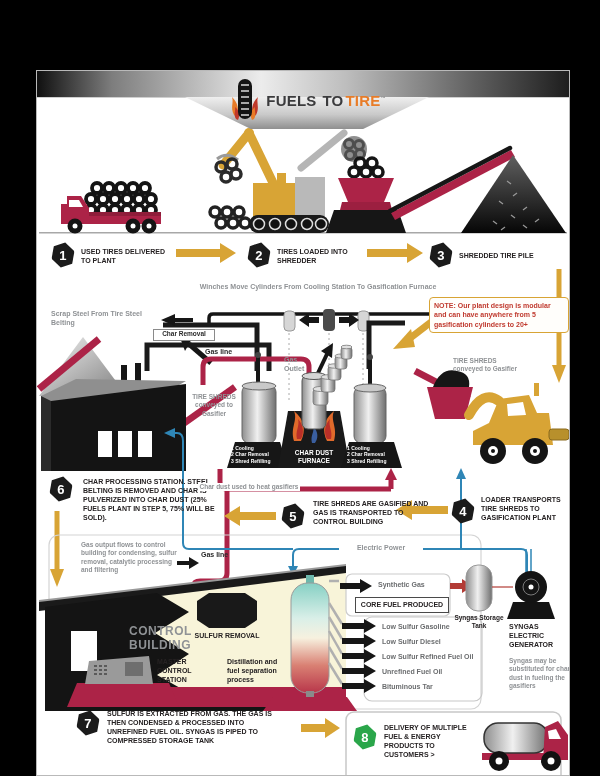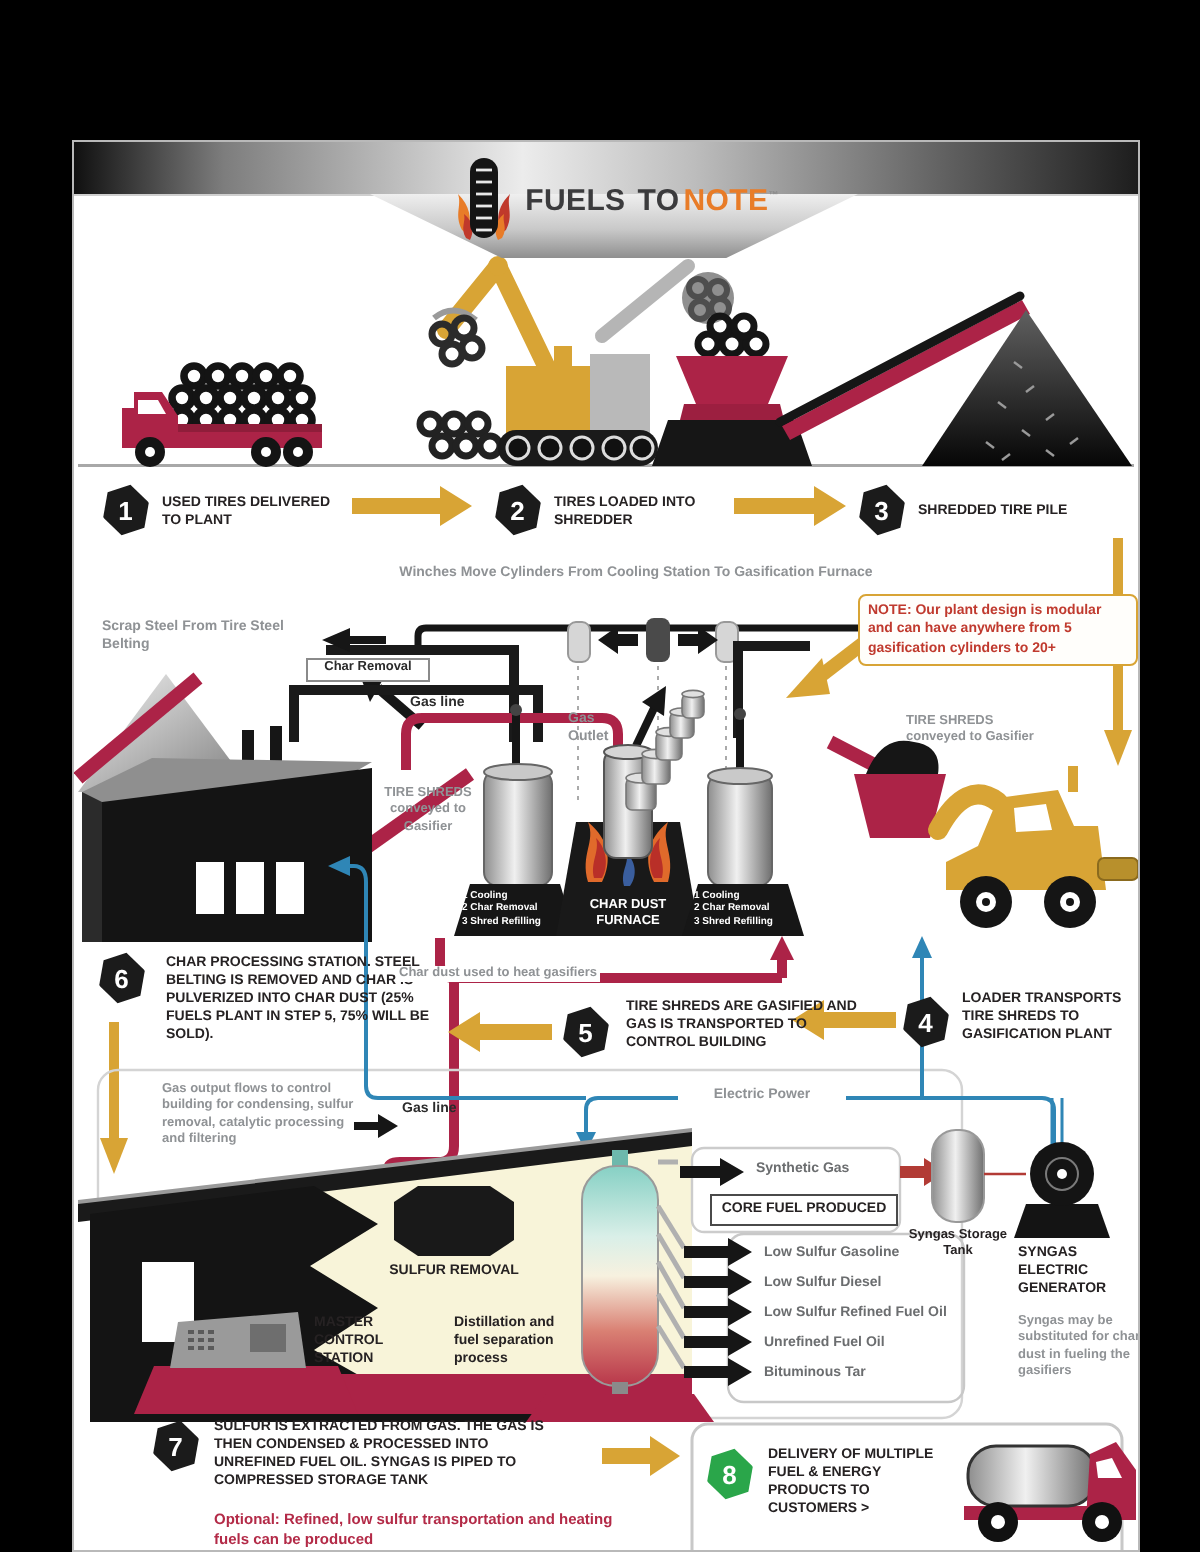--- a/index.html
+++ b/index.html
@@ -58,21 +58,21 @@
       <rect x="10" y="2" width="14" height="40" rx="7" fill="#141414"></rect>
       <g stroke="#e8e8e8" stroke-width="1.4">
         <line x1="13" y1="8" x2="21" y2="8"></line>
             <line x1="13" y1="14" x2="21" y2="14"></line>
         <line x1="13" y1="20" x2="21" y2="20"></line>
             <line x1="13" y1="26" x2="21" y2="26"></line>
         <line x1="13" y1="32" x2="21" y2="32"></line>
             <line x1="13" y1="38" x2="21" y2="38"></line>
       </g>
     </svg>
-    <div class="brand"><span class="b1">FUELS</span><span class="b2">TO</span><span class="b3">NOTE</span><span class="tm">™</span></div>
+    <div class="brand"><span class="b1">FUELS</span><span class="b2">TO</span><span class="b3">TIRE</span><span class="tm">™</span></div>
   </div>
 
   <svg class="art" viewBox="0 0 534 706">
     <defs>
       <linearGradient id="pileG" x1="0" y1="0" x2="0" y2="1">
         <stop offset="0" stop-color="#606060"></stop>
             <stop offset="1" stop-color="#060606"></stop>
       </linearGradient>
       <linearGradient id="steelG" x1="0" y1="0" x2="1" y2="1">
         <stop offset="0" stop-color="#f2f2f2"></stop>
@@ -470,29 +470,29 @@
     <div>1 Cooling</div>
     <div>2 Char Removal</div>
     <div>3 Shred Refilling</div>
   </div>
   <div class="t center" style="left:247px;top:378px;width:60px;font-size:6.5px;font-weight:bold;color:#fff;z-index:4;line-height:1.2;">CHAR DUST FURNACE</div>
   <div class="t gray center wbg" style="left:161px;top:412px;width:102px;font-size:6.5px;z-index:4;">Char dust used to heat gasifiers</div>
 
   <div class="t gray" style="left:44px;top:470px;width:96px;font-size:6.5px;">Gas output flows to control building for condensing, sulfur removal, catalytic processing and filtering</div>
   <div class="t dark-sm" style="left:164px;top:479px;width:36px;">Gas line</div>
   <div class="t gray center wbg" style="left:302px;top:472px;width:84px;">Electric Power</div>
+  <div class="t title-gray" style="left:92px;top:554px;width:100px;">CONTROL BUILDING</div>
   <div class="t step-label center" style="left:156px;top:560px;width:68px;">SULFUR REMOVAL</div>
   <div class="t step-label" style="left:120px;top:586px;width:46px;">MASTER CONTROL STATION</div>
   <div class="t step-label" style="left:190px;top:586px;width:58px;">Distillation and fuel separation process</div>
   <div class="t prod" style="left:341px;top:509px;width:56px;">Synthetic Gas</div>
   <div class="t core-box" style="left:318px;top:526px;width:92px;height:12px;">CORE FUEL PRODUCED</div>
   <div class="t prod" style="left:345px;top:551px;width:96px;">Low Sulfur Gasoline</div>
   <div class="t prod" style="left:345px;top:566px;width:96px;">Low Sulfur Diesel</div>
   <div class="t prod" style="left:345px;top:581px;width:96px;">Low Sulfur Refined Fuel Oil</div>
   <div class="t prod" style="left:345px;top:596px;width:96px;">Unrefined Fuel Oil</div>
   <div class="t prod" style="left:345px;top:611px;width:96px;">Bituminous Tar</div>
   <div class="t step-label center" style="left:414px;top:543px;width:56px;font-size:6.5px;">Syngas Storage Tank</div>
   <div class="t step-label" style="left:472px;top:551px;width:62px;">SYNGAS ELECTRIC GENERATOR</div>
   <div class="t gray" style="left:472px;top:586px;width:64px;font-size:6.5px;">Syngas may be substituted for char dust in fueling the gasifiers</div>
-  <div class="t red-note" style="left:70px;top:684px;width:210px;">Optional: Refined, low sulfur transportation and heating fuels can be produced</div>
 
  </div>
 </div>
 
 </body></html>

